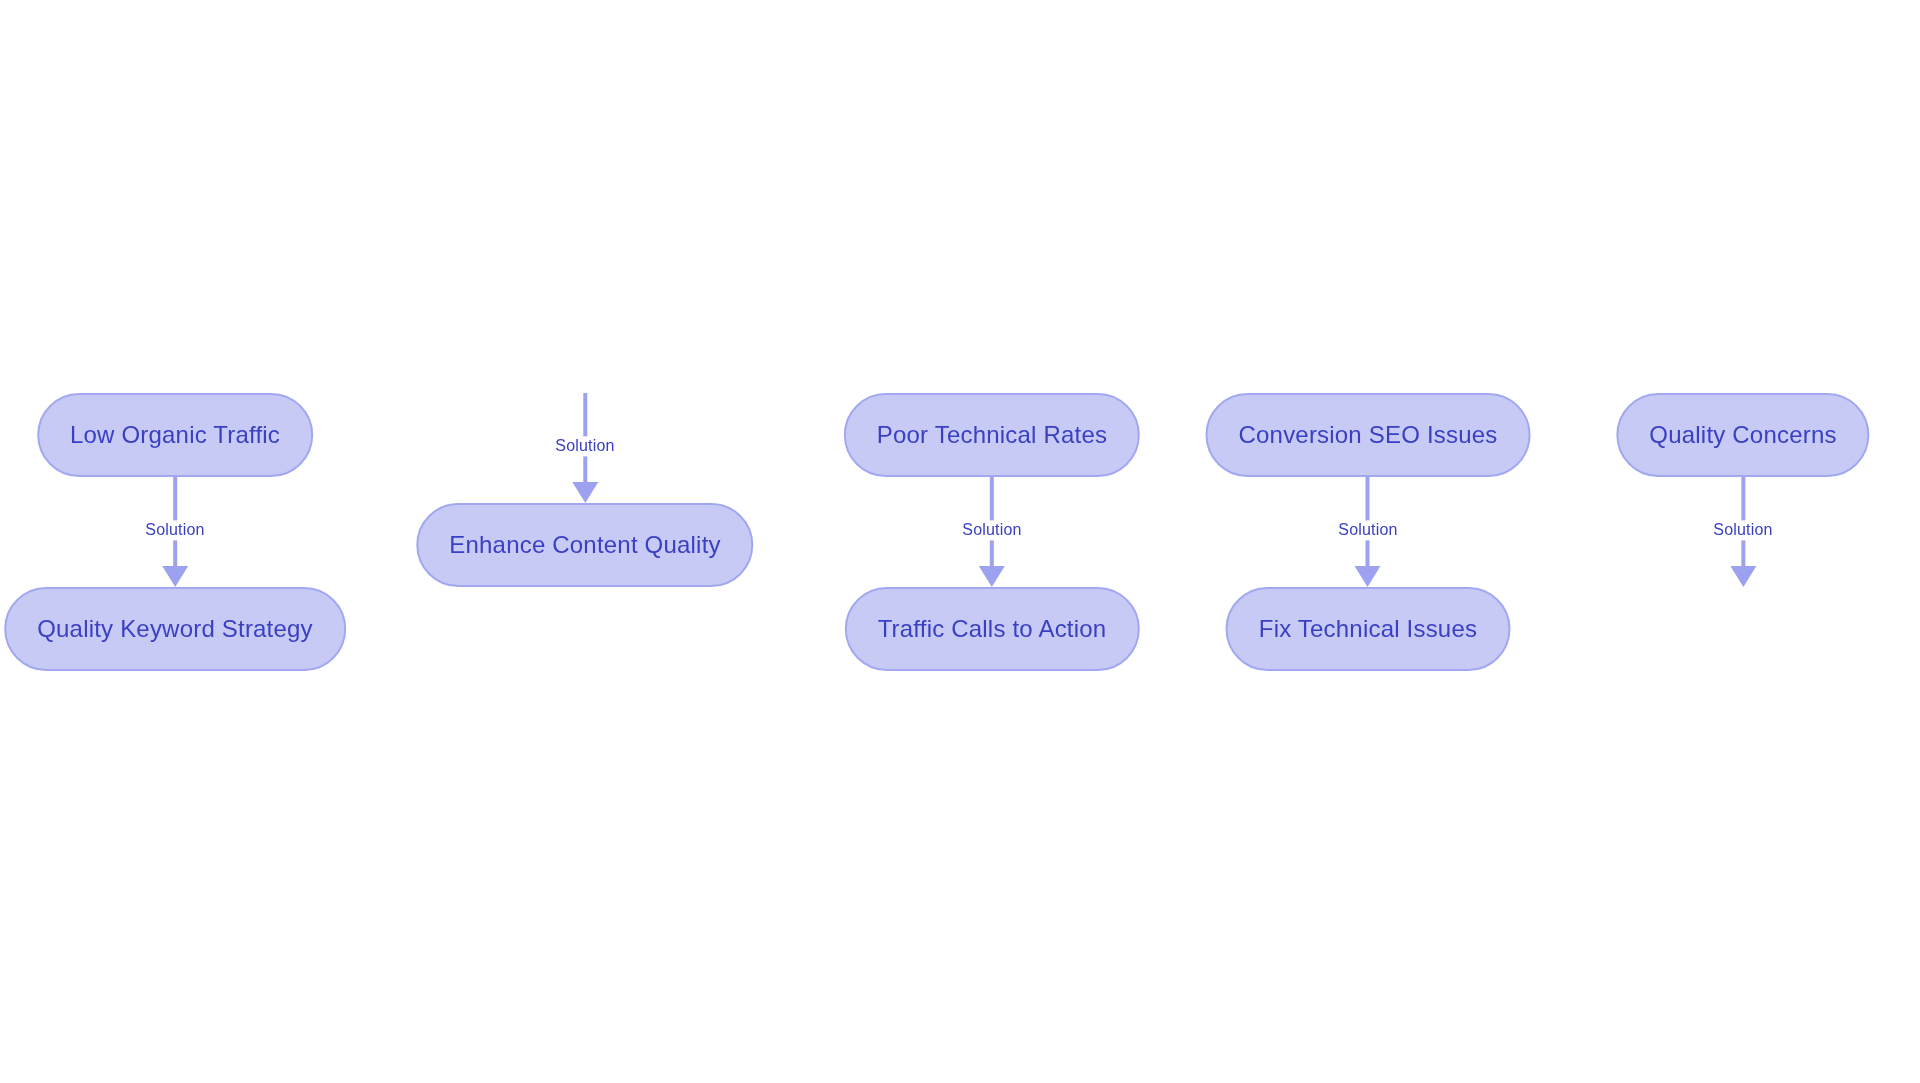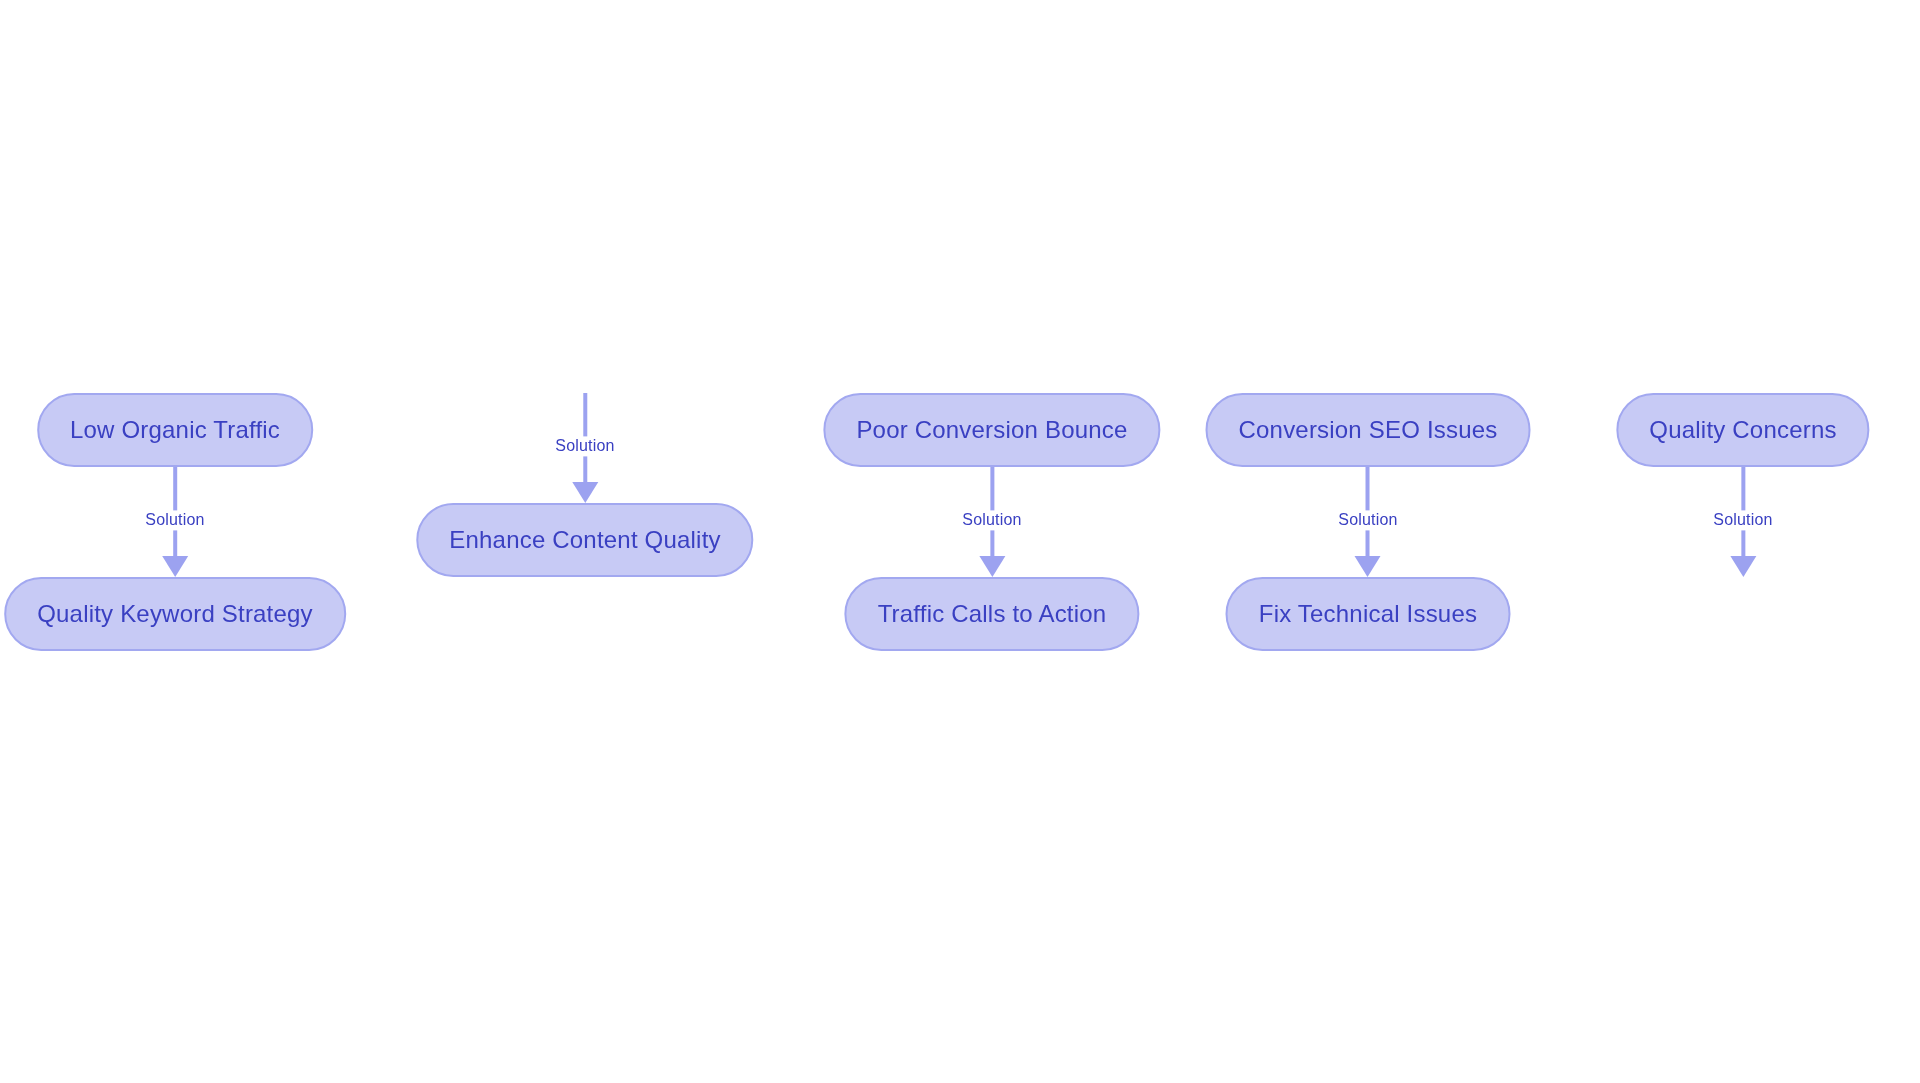--- a/index.html
+++ b/index.html
@@ -30,21 +30,21 @@
     display: flex;
     flex-direction: column;
     align-items: center;
   }
   .col-0 { left: 175px; }
   .col-1 { left: 585px; }
   .col-2 { left: 992px; }
   .col-3 { left: 1368px; }
   .col-4 { left: 1743px; }
   .node {
-    height: 74px;
+    height: 84px;
     display: flex;
     align-items: center;
     justify-content: center;
     padding: 4px 31px;
     background: var(--node-fill);
     border: 2px solid var(--node-border);
     border-radius: 46px;
     color: var(--node-text);
     font-size: 24px;
     letter-spacing: 0.2px;
@@ -106,21 +106,21 @@
   <div class="column col-1">
     <div class="connector">
       <div class="edge-line"></div>
       <div class="edge-label">Solution</div>
       <div class="arrowhead"></div>
     </div>
     <div class="node">Enhance Content Quality</div>
   </div>
 
   <div class="column col-2">
-    <div class="node">Poor Conversion Bounce</div>
+    <div class="node">Poor Technical Rates</div>
     <div class="connector">
       <div class="edge-line"></div>
       <div class="edge-label">Solution</div>
       <div class="arrowhead"></div>
     </div>
     <div class="node">Traffic Calls to Action</div>
   </div>
 
   <div class="column col-3">
     <div class="node">Conversion SEO Issues</div>

